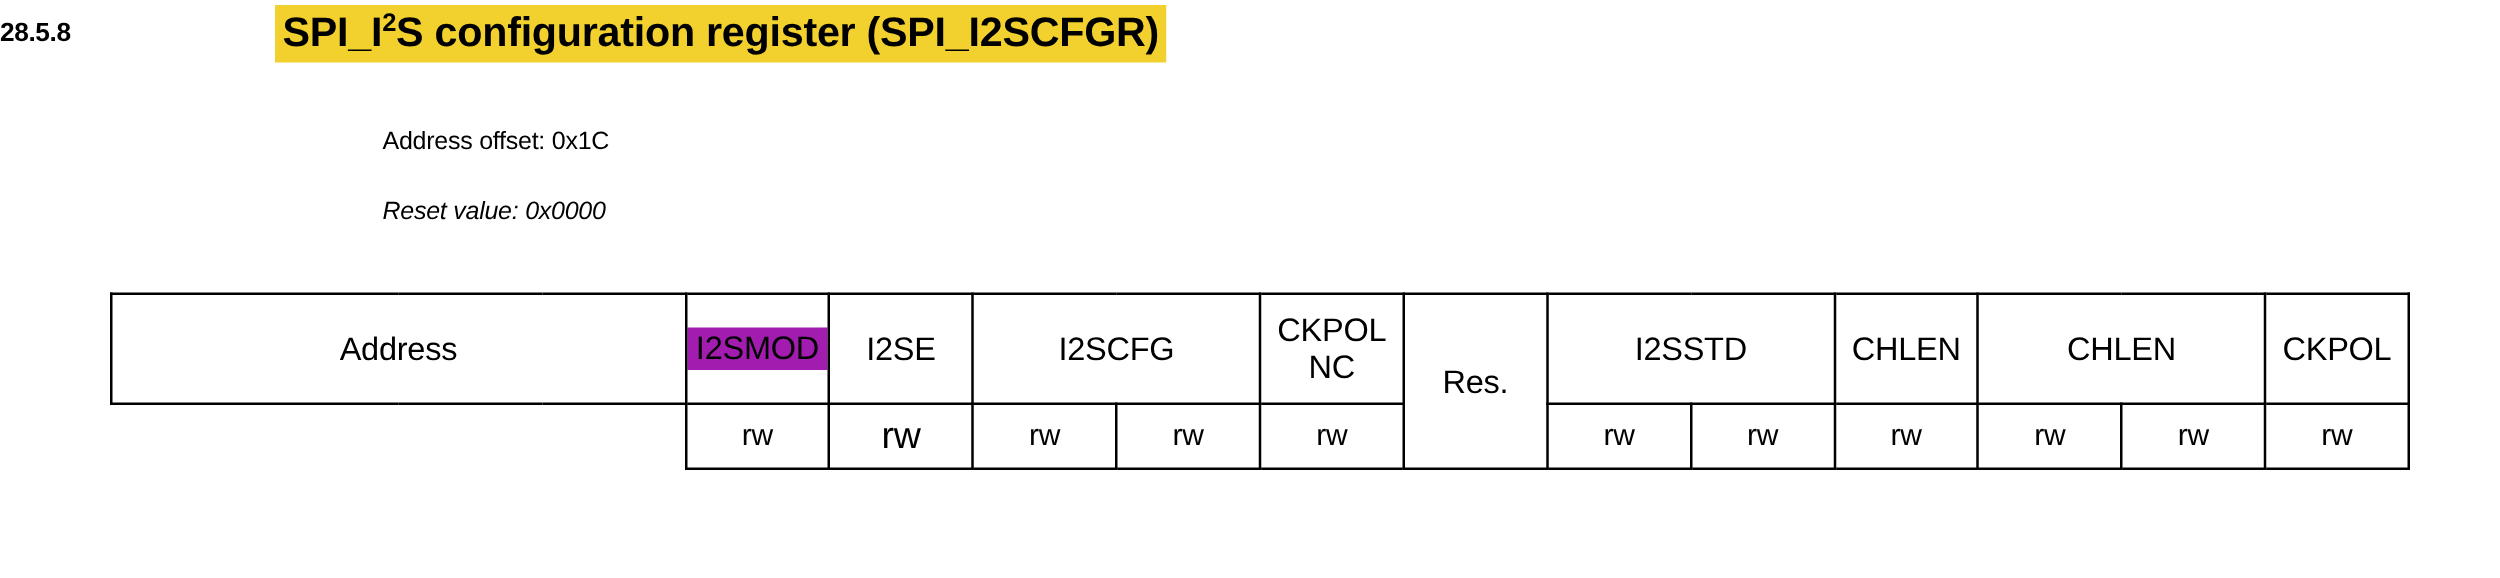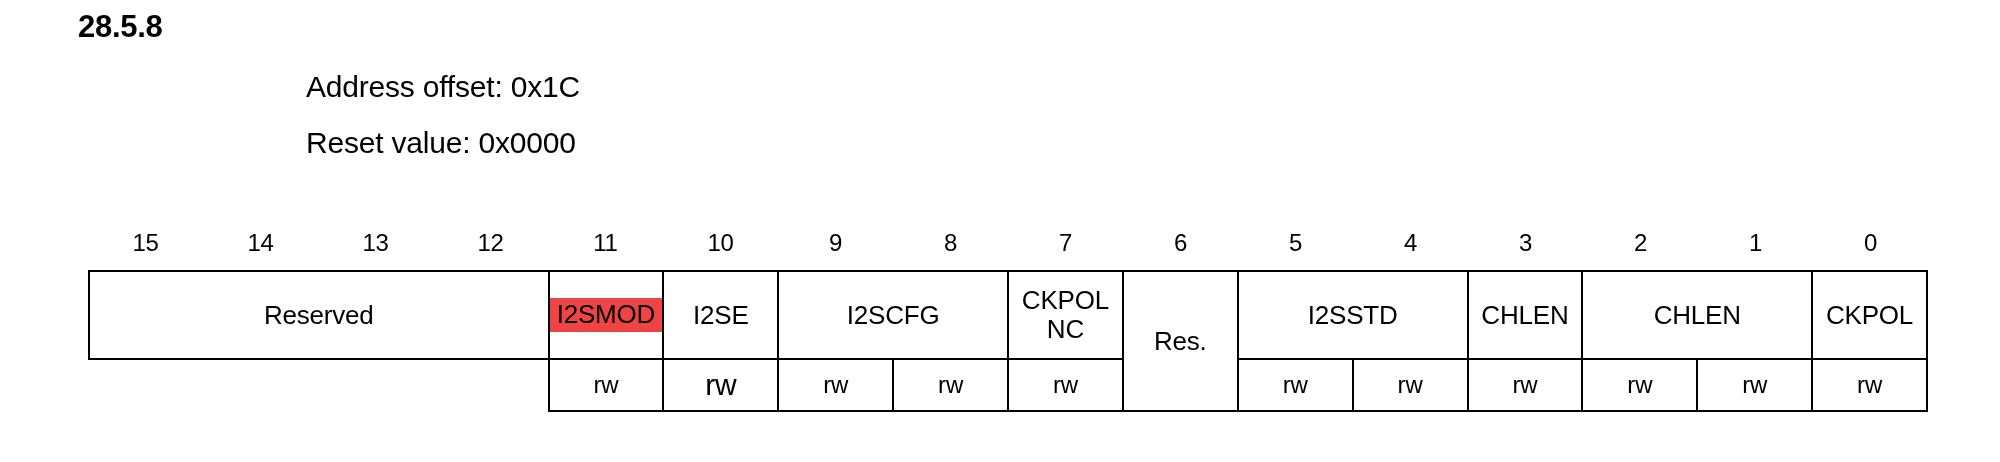--- a/index.html
+++ b/index.html
@@ -21,23 +21,22 @@
     position: absolute;
     left: 0;
     top: 4px;
     width: 2000px;
     height: 46px;
     display: flex;
     align-items: center;
   }
   .section-number {
     width: 220px;
-    padding-left: 78px;
     box-sizing: border-box;
-    font-size: 31px;
+    font-size: 21px;
     font-weight: bold;
     letter-spacing: -0.3px;
     white-space: nowrap;
   }
   .section-title {
     font-size: 33px;
     font-weight: bold;
     background: #F2D12E;
     padding: 3px 6px 5px 6px;
     white-space: nowrap;
@@ -46,26 +45,27 @@
   .section-title sup {
     font-size: 0.62em;
     vertical-align: super;
     line-height: 0;
   }
 
   
   .meta-line {
     position: absolute;
     left: 306px;
-    font-size: 30px;
+    font-size: 20px;
     white-space: nowrap;
     letter-spacing: -0.2px;
+    margin-top: 32px;
   }
   .meta-address { top: 70px; }
-  .meta-reset   { top: 126px; }
+  .meta-reset   { top: 126px; font-style: italic; }
 
   
   .reg-figure {
     position: absolute;
     left: 88px;
     top: 220px;
     width: 1840px;
   }
 
   .bit-numbers {
@@ -103,62 +103,45 @@
   .row-access td {
     height: 50px;
     font-size: 24px;
     letter-spacing: -0.2px;
   }
   td.cell-empty {
     border: none;
   }
   .field-hl {
     display: block;
-    background: #ef4444;
+    background: #a21caf;
     padding: 2px 0 3px 0;
   }
   .rw-big {
     font-size: 30px;
   }
 </style>
 </head>
 <body>
 
 <div class="heading-row">
   <div class="section-number">28.5.8</div>
+  <div class="section-title"><span>SPI_I</span><sup>2</sup><span>S configuration register (SPI_I2SCFGR)</span></div>
 </div>
 
 <div class="meta-line meta-address">Address offset: 0x1C</div>
 <div class="meta-line meta-reset">Reset value: 0x0000</div>
 
 <div class="reg-figure">
 
-  <div class="bit-numbers" id="bit-numbers-row">
-      <div class="bit-num">15</div>
-      <div class="bit-num">14</div>
-      <div class="bit-num">13</div>
-      <div class="bit-num">12</div>
-      <div class="bit-num">11</div>
-      <div class="bit-num">10</div>
-      <div class="bit-num">9</div>
-      <div class="bit-num">8</div>
-      <div class="bit-num">7</div>
-      <div class="bit-num">6</div>
-      <div class="bit-num">5</div>
-      <div class="bit-num">4</div>
-      <div class="bit-num">3</div>
-      <div class="bit-num">2</div>
-      <div class="bit-num">1</div>
-      <div class="bit-num">0</div>
-    </div>
 
   <table class="reg-table">
     <tbody>
       <tr class="row-fields" id="field-row">
-          <td colspan="4">Reserved</td>
+          <td colspan="4">Address</td>
           <td colspan="1">
             <span class="field-hl">I2SMOD</span>
           </td>
           <td colspan="1">I2SE</td>
           <td colspan="2">I2SCFG</td>
           <td colspan="1">
             <div>CKPOL</div>
             <div>NC</div>
           </td>
           <td colspan="1" rowspan="2">Res.</td>

